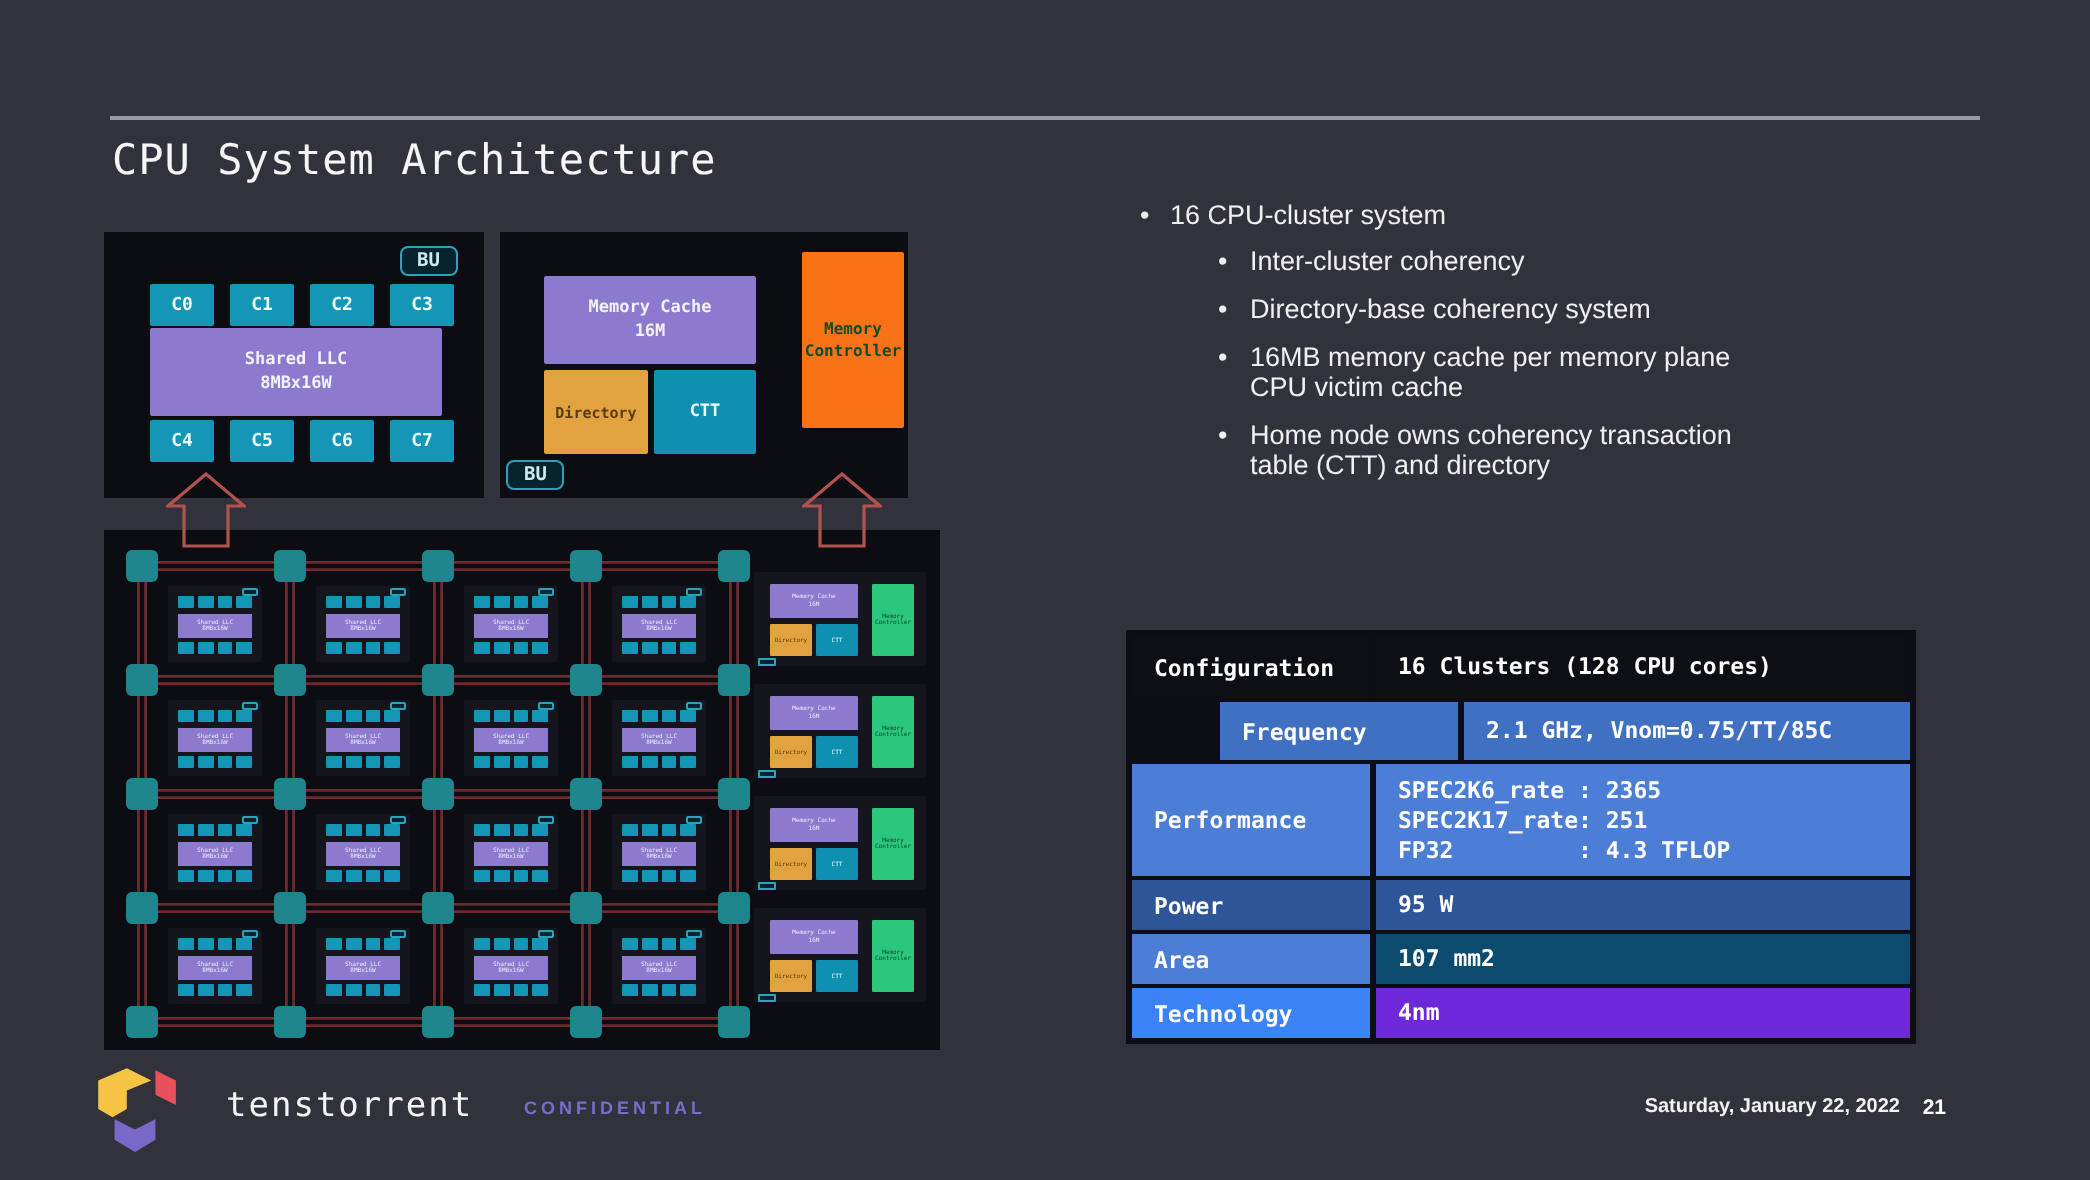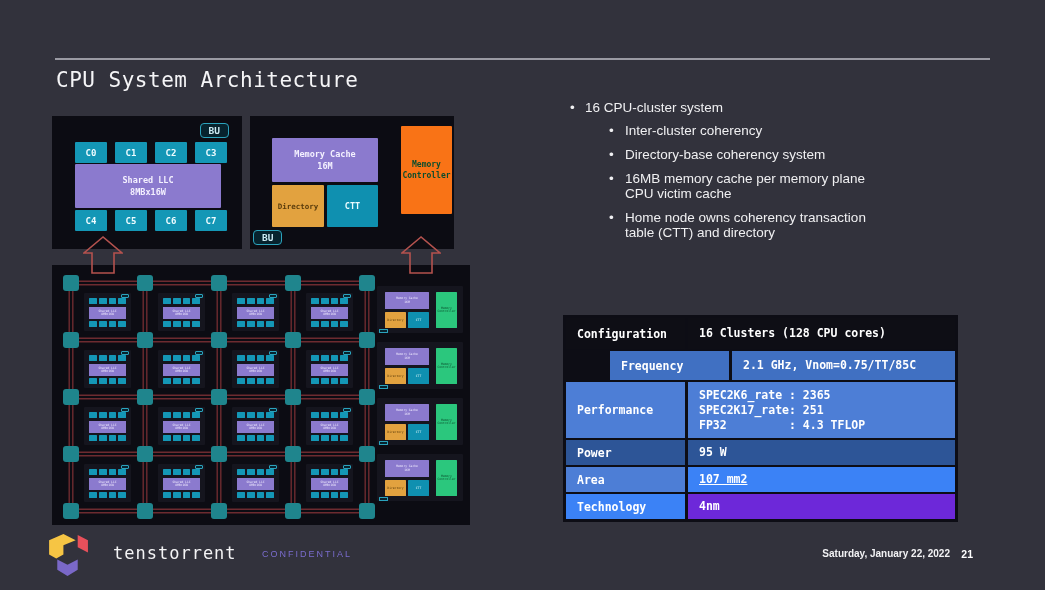--- a/index.html
+++ b/index.html
@@ -101,21 +101,21 @@
   .spec-value { flex:1; white-space:pre; line-height:15px; }
 
   
   .brand-wordmark {
     position:absolute; left:113px; top:543px;
     font-family:"DejaVu Sans Mono", monospace; font-size:17px; font-weight:500;
     color:#f4f4f6; letter-spacing:1px;
   }
   .confidential {
     position:absolute; left:262px; top:549px;
-    font-size:9px; font-weight:normal; letter-spacing:2px; color:#7a6ccd;
+    font-size:9px; font-weight:bold; letter-spacing:2px; color:#7a6ccd;
   }
   .footer-date { position:absolute; right:95px; top:548px; font-size:10px; font-weight:bold; color:#f2f2f4; }
   .footer-page { position:absolute; right:72px; top:548px; font-size:10.5px; font-weight:bold; color:#ffffff; }
 </style>
 </head>
 <body>
 
 <div class="slide">
 
   <div class="top-rule"></div>
@@ -540,21 +540,21 @@
         <div class="spec-value" style="background: rgb(77, 126, 214);">SPEC2K6_rate : 2365
 SPEC2K17_rate: 251
 FP32         : 4.3 TFLOP</div>
       </div>
       <div class="spec-row">
         <div class="spec-label" style="background: rgb(45, 85, 151);">Power</div>
         <div class="spec-value" style="background: rgb(45, 85, 151);">95 W</div>
       </div>
       <div class="spec-row">
         <div class="spec-label" style="background: rgb(77, 126, 214);">Area</div>
-        <div class="spec-value" style="background: #3b82f6; text-decoration: underline;">107 mm2</div>
+        <div class="spec-value" style="background: #0c4a6e;">107 mm2</div>
       </div>
       <div class="spec-row">
         <div class="spec-label" style="background: #3b82f6;">Technology</div>
         <div class="spec-value" style="background: #6d28d9;">4nm</div>
       </div>
     </div>
 
   <svg style="position:absolute; left:44px; top:531px;" width="47" height="47" viewBox="0 0 46 46">
     <polygon points="5,9 19,3 31,9 19,14 19,23 12,27 5,23" fill="#f6c544"></polygon>
     <polygon points="33,4 43,9 43,21 33,16" fill="#e8505b"></polygon>

